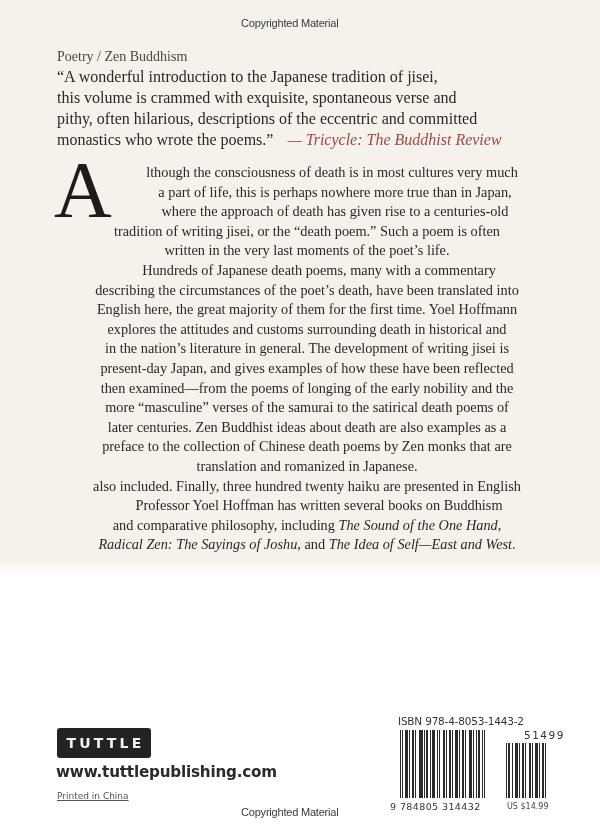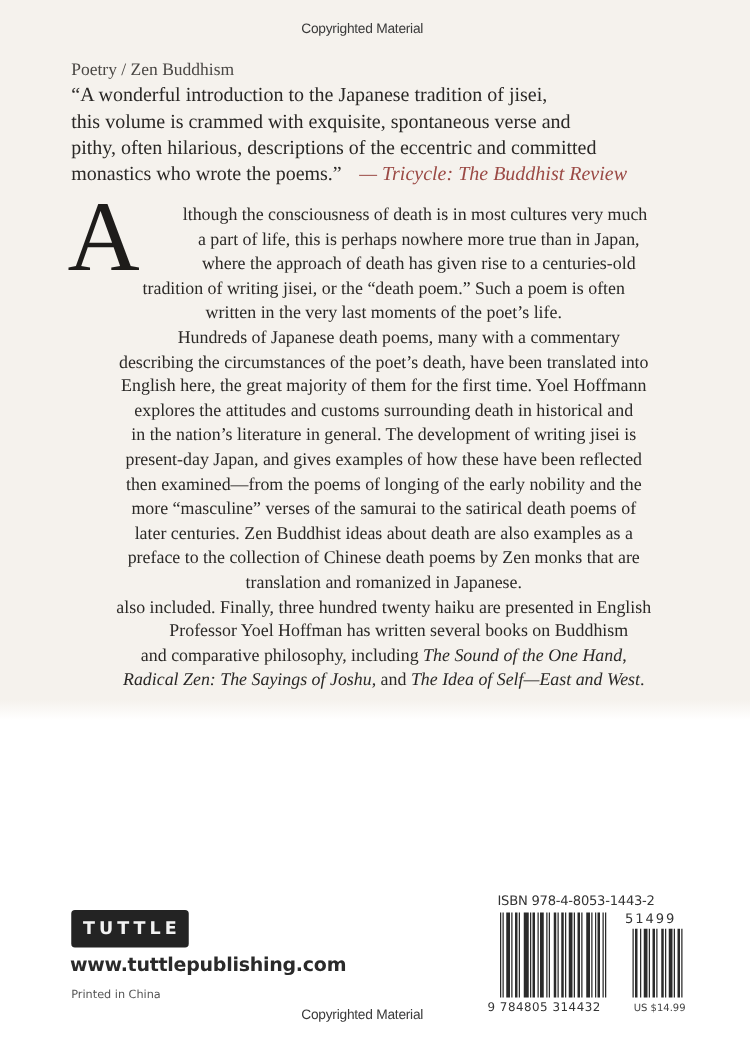--- a/index.html
+++ b/index.html
@@ -106,39 +106,40 @@
     font-weight: bold;
     color: #2a2a2a;
     letter-spacing: -0.2px;
   }
   .printed {
     position: absolute;
     left: 57px; top: 791px;
     font-family: "DejaVu Sans", "Liberation Sans", sans-serif;
     font-size: 9px;
     color: #555;
+    text-decoration: underline;
   }
 
   .barcode-block {
     position: absolute;
     left: 388px; top: 705px;
     width: 210px; height: 110px;
   }
   .isbn-label {
     position: absolute;
     left: 10px; top: 10px;
     font-family: "DejaVu Sans", "Liberation Sans", sans-serif;
     font-size: 10.5px;
     color: #333;
     letter-spacing: -0.2px;
     white-space: nowrap;
   }
   .price-code {
     position: absolute;
-    left: 112px; top: 24px;
+    left: 136px; top: 24px;
     font-family: "DejaVu Sans", "Liberation Sans", sans-serif;
     font-size: 10.5px;
     color: #333;
     letter-spacing: 1.5px;
   }
   .bars-main {
     position: absolute;
     left: 12px; top: 25px;
     width: 95px; height: 68px;
     display: flex;

